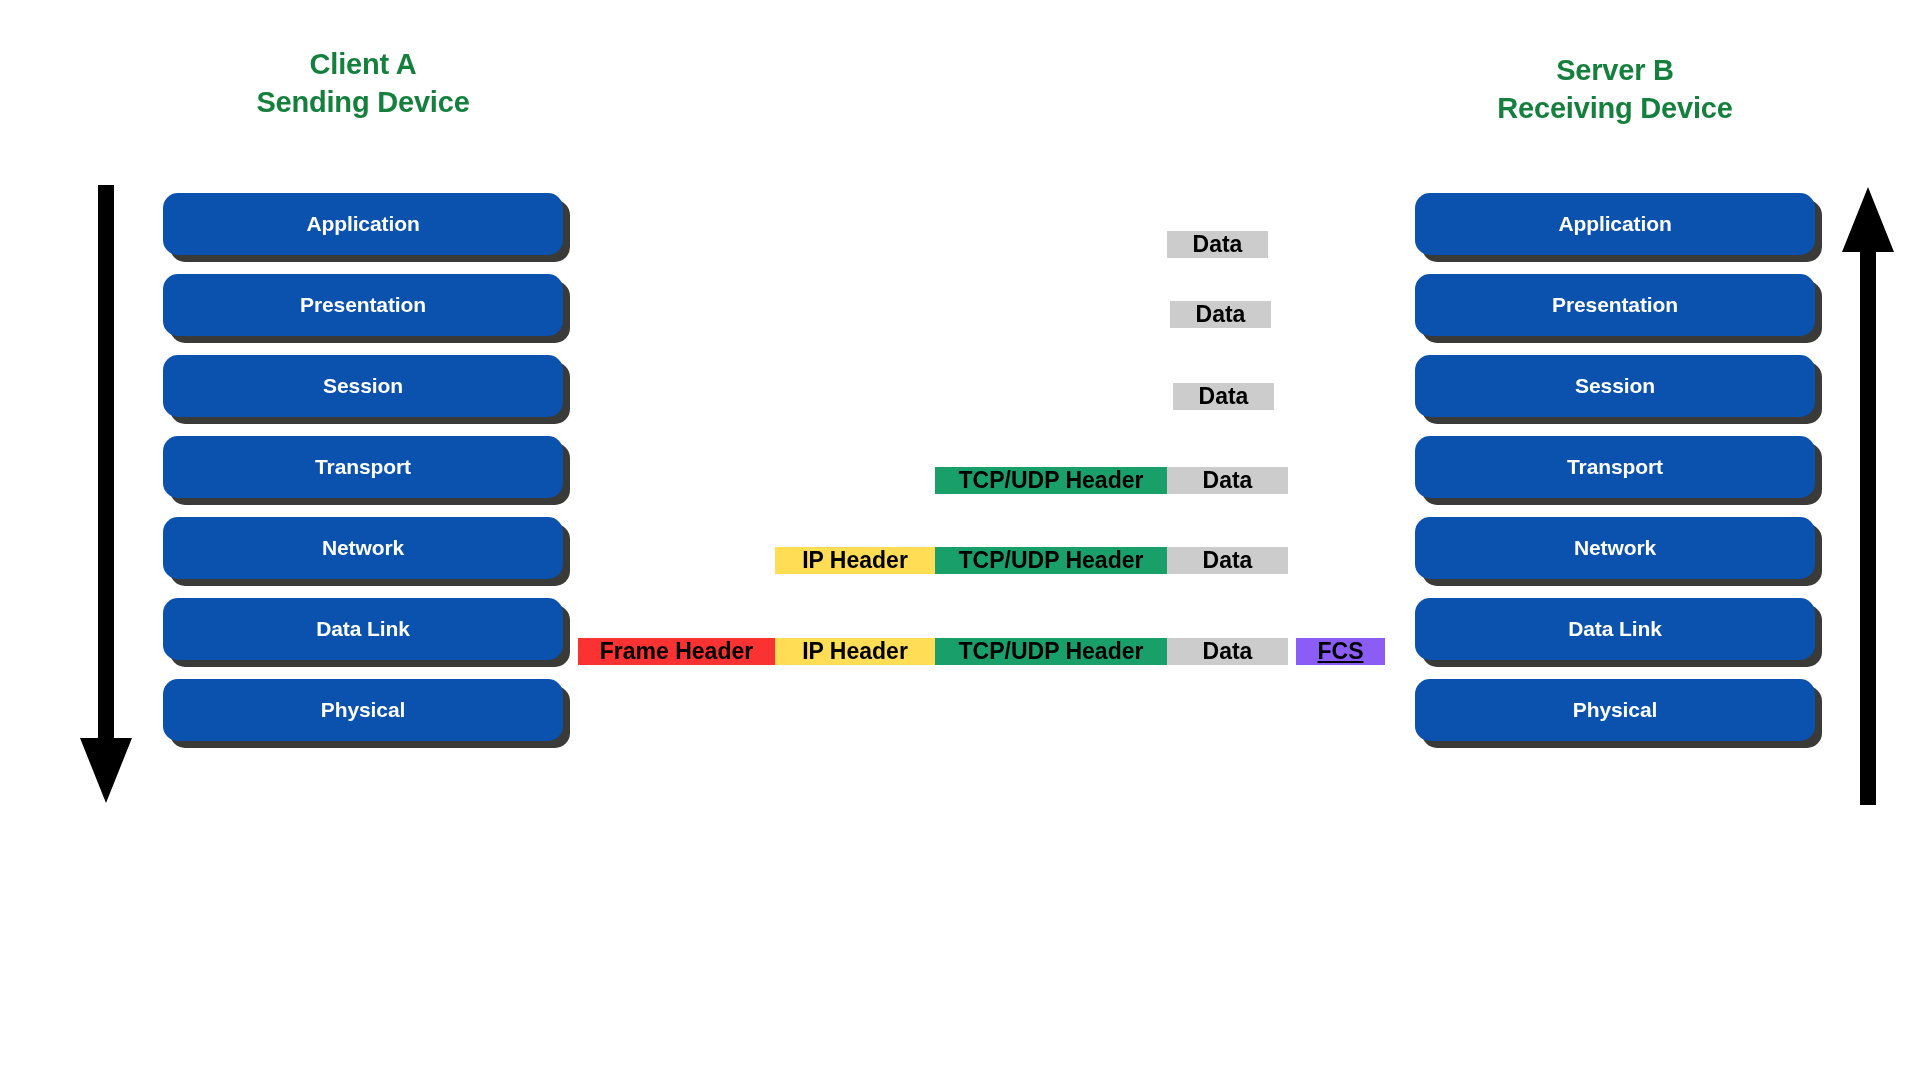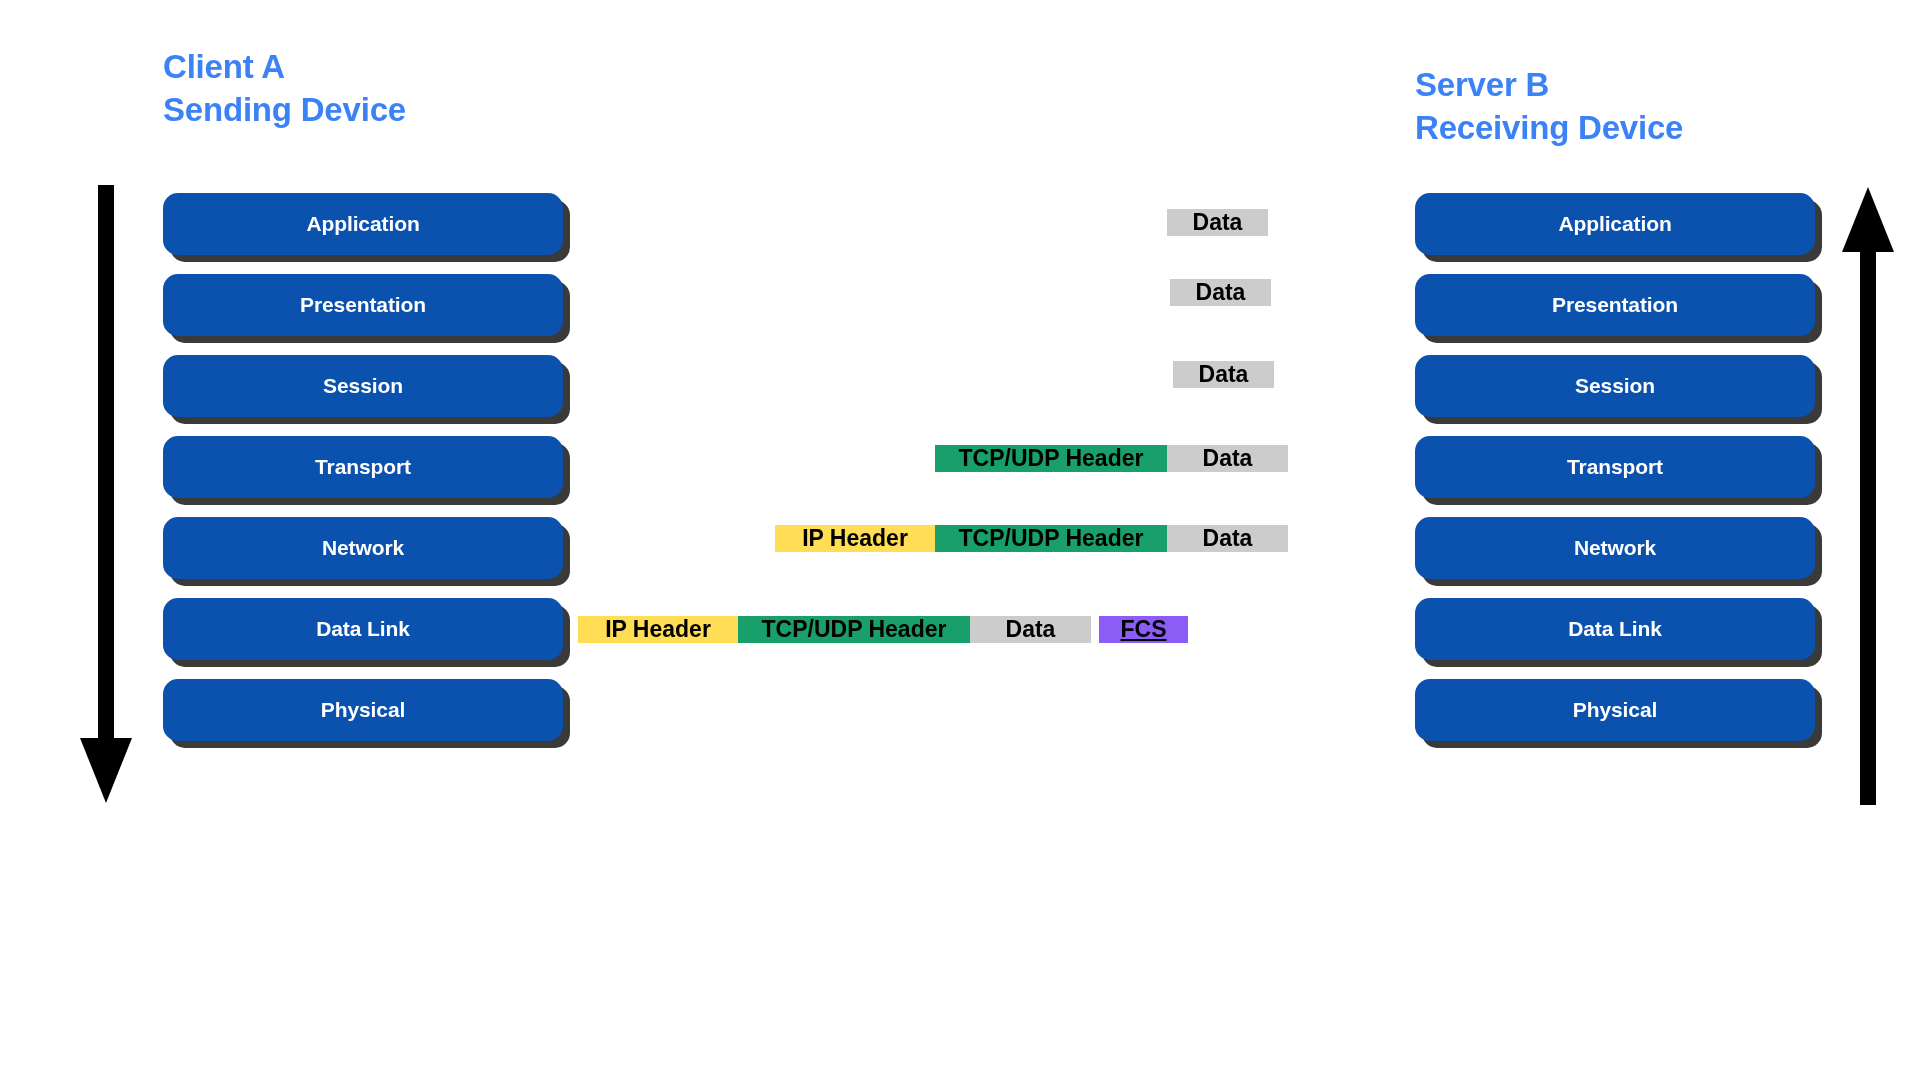--- a/index.html
+++ b/index.html
@@ -19,31 +19,31 @@
   #canvas {
     position: absolute;
     left: 0; top: 0;
     width: 1920px;
     height: 1080px;
   }
 
   
   .stack-heading {
     position: absolute;
-    text-align: left;
+    text-align: center;
     font-weight: bold;
-    font-size: 33px;
+    font-size: 29px;
     line-height: 1.30;
-    color: #3b82f6;
+    color: #15803d;
     letter-spacing: -0.2px;
     white-space: pre-line;
     font-family: "Liberation Sans", sans-serif;
   }
   #heading-left  { left: 163px; top: 46px;  width: 400px; }
-  #heading-right { left: 1415px; top: 64px; width: 400px; }
+  #heading-right { left: 1415px; top: 52px; width: 400px; }
 
   
   .layer-stack {
     position: absolute;
     width: 400px;
   }
   #stack-left  { left: 163px; top: 193px; }
   #stack-right { left: 1415px; top: 193px; }
 
   .layer-box {
@@ -76,21 +76,22 @@
     height: 620px;
   }
   #arrow-down { left: 76px;  top: 185px; }
   #arrow-up   { left: 1838px; top: 185px; }
 
   
   .pdu-row {
     position: absolute;
     height: 52px;
     display: flex;
-    align-items: center;
+    align-items: flex-end;
+    margin-top: 10px;
   }
   .pdu-seg {
     display: flex;
     align-items: center;
     justify-content: center;
     font-weight: bold;
     font-size: 23px;
     color: #000000;
     box-sizing: border-box;
     font-family: "Liberation Sans", sans-serif;
@@ -191,20 +192,21 @@
   <div id="pdu-transport" class="pdu-row">
       <div class="pdu-seg" style="width: 232px; background: rgb(25, 160, 106);">TCP/UDP Header</div>
       <div class="pdu-seg" style="width: 121px; background: rgb(204, 204, 204);">Data</div>
     </div>
   <div id="pdu-network" class="pdu-row">
       <div class="pdu-seg" style="width: 160px; background: rgb(255, 221, 85);">IP Header</div>
       <div class="pdu-seg" style="width: 232px; background: rgb(25, 160, 106);">TCP/UDP Header</div>
       <div class="pdu-seg" style="width: 121px; background: rgb(204, 204, 204);">Data</div>
     </div>
   <div id="pdu-datalink" class="pdu-row">
+      <div class="pdu-seg" style="width: 197px; background: rgb(250, 50, 50);">Frame Header</div>
       <div class="pdu-seg" style="width: 160px; background: rgb(255, 221, 85);">IP Header</div>
       <div class="pdu-seg" style="width: 232px; background: rgb(25, 160, 106);">TCP/UDP Header</div>
       <div class="pdu-seg" style="width: 121px; background: rgb(204, 204, 204);">Data</div>
       <div class="pdu-seg pdu-gap" style="width: 8px; background: transparent;"></div>
       <div class="pdu-seg" style="width: 89px; background: #8b5cf6; text-decoration: underline;">FCS</div>
     </div>
 
 </div>
 
 </body></html>

